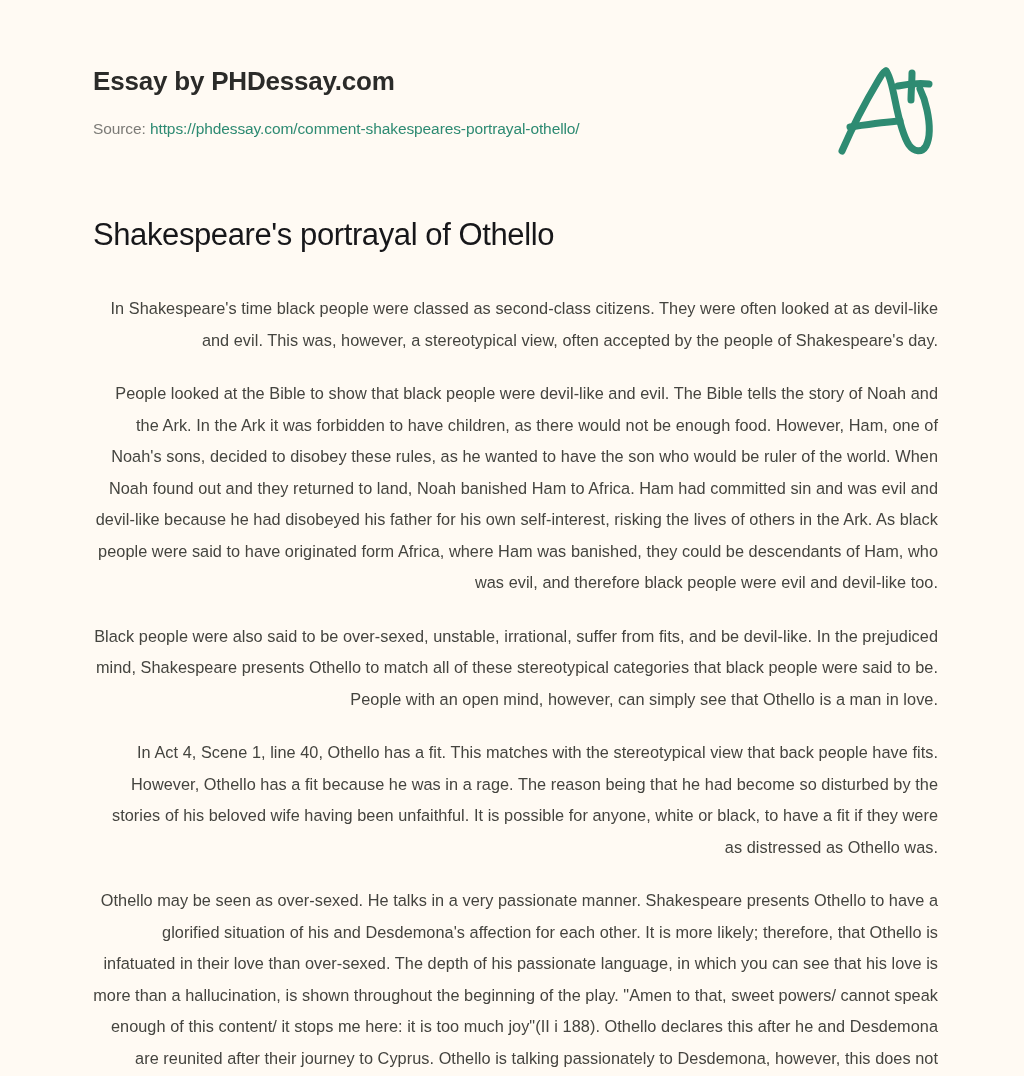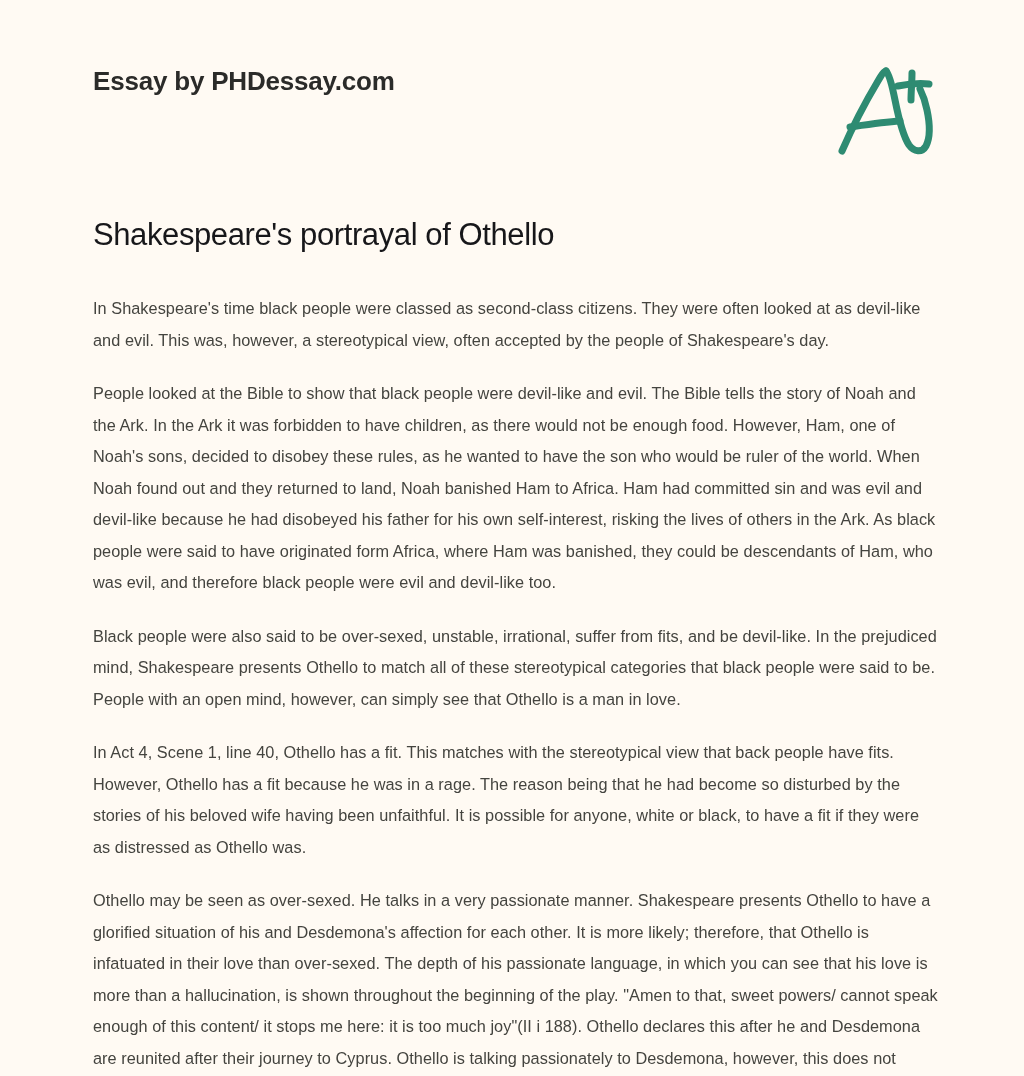--- a/index.html
+++ b/index.html
@@ -82,35 +82,38 @@
     color: #17171a;
     margin: 0 0 38px 0;
     letter-spacing: -0.4px;
   }
   .body-copy p {
     margin: 0 0 22px 0;
     font-size: 16.3px;
     line-height: 31.5px;
     color: #44443f;
     letter-spacing: 0.05px;
-    text-align: left;
+    text-align: right;
   }
   .body-copy p:last-child {
     margin-bottom: 0;
   }
 </style>
 </head>
 <body>
 
 <div class="page">
 
   <div class="header">
 
     <div class="brand-line">Essay by PHDessay.com</div>
 
+    <div class="source-line">
+      <span>Source: </span><a class="source-url" href="#">https://phdessay.com/comment-shakespeares-portrayal-othello/</a>
+    </div>
 
     <div class="logo">
       <svg viewBox="0 0 120 118" xmlns="http://www.w3.org/2000/svg" aria-hidden="true">
         <g fill="none" stroke="#2e8b72" stroke-linecap="round" stroke-linejoin="round">
 
           <path d="M16 99 C26 76 40 49 52 29 C55 24 58 19 60 19" stroke-width="7"></path>
 
           <path d="M60 19 C63 22 66 33 69 48 C73 68 77 84 83 93 C88 100 96 101 100 94 C104 86 104 72 101 58 C99 48 96 41 94 37" stroke-width="7"></path>
 
           <path d="M24 75 C38 73 58 70 74 69" stroke-width="7"></path>

